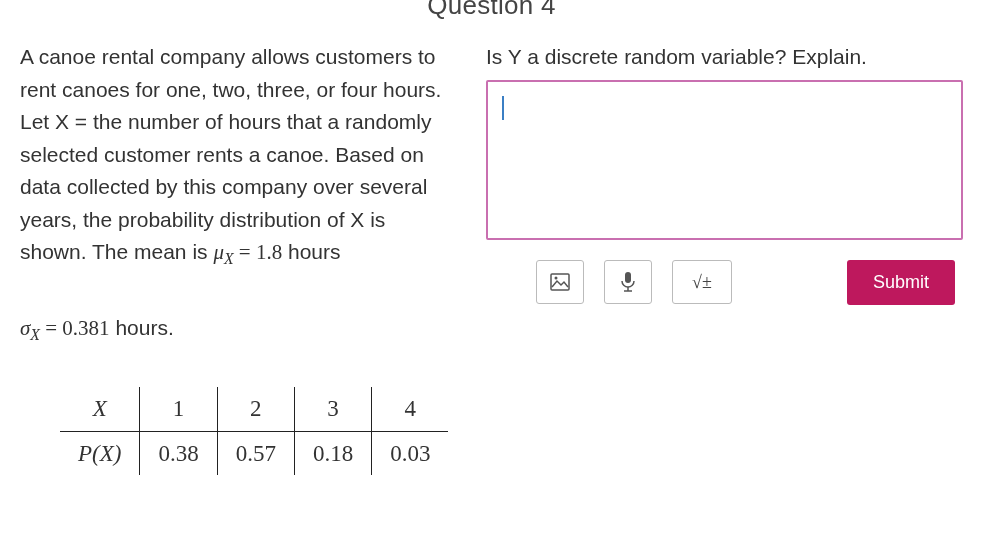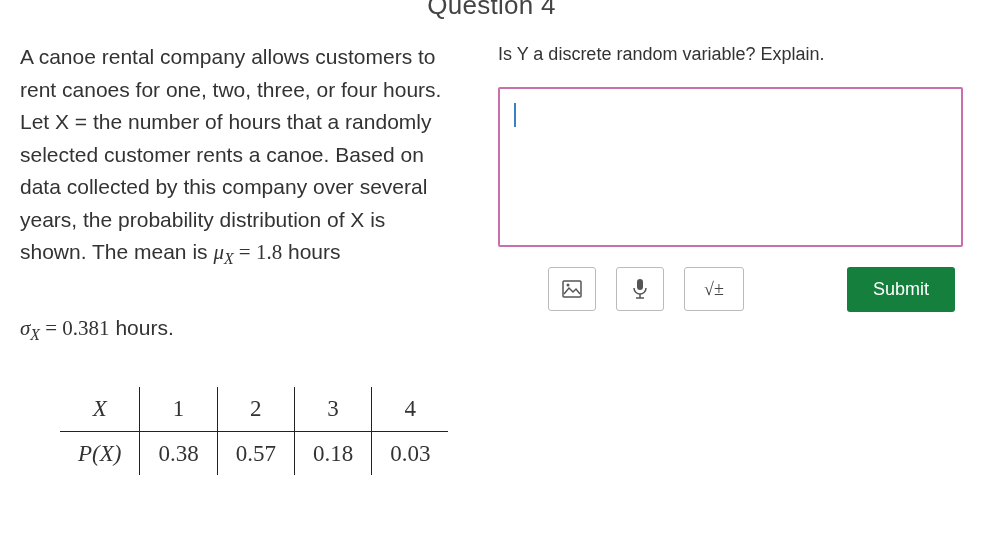--- a/index.html
+++ b/index.html
@@ -15,38 +15,38 @@
   .title {
     text-align: center;
     font-size: 26px;
     color: #444;
     margin-top: -10px;
     font-weight: 400;
     letter-spacing: 0.3px;
   }
   .cols {
     display: flex;
-    gap: 48px;
+    gap: 36px;
     padding: 20px 20px 0 20px;
   }
   .left {
     flex: 0 0 430px;
     font-size: 21px;
     line-height: 1.55;
     color: #333;
     font-weight: 400;
   }
   .right {
     flex: 1;
   }
   .prompt {
-    font-size: 18px;
+    font-size: 21px;
     line-height: 1.55;
     color: #333;
-    margin-bottom: 18px;
+    margin-bottom: 6px;
   }
   .answer-box {
     width: 100%;
     height: 160px;
     border: 2px solid #c96fb0;
     border-radius: 2px;
     padding: 10px 12px;
     font-size: 20px;
     position: relative;
   }
@@ -77,21 +77,21 @@
     color: #444;
   }
   .tool-btn.math {
     width: 60px;
     font-family: "Times New Roman", serif;
     font-size: 18px;
   }
   .submit-btn {
     margin-left: auto;
     margin-right: 8px;
-    background: #15803d;
+    background: #be185d;
     color: #fff;
     border: none;
     border-radius: 3px;
     padding: 12px 26px;
     font-size: 18px;
     font-weight: 400;
   }
   .math-i { font-family: "Times New Roman", serif; font-style: italic; }
   .math-r { font-family: "Times New Roman", serif; font-style: normal; }
   .sub { font-size: 0.75em; vertical-align: -0.3em; font-style: italic; }

